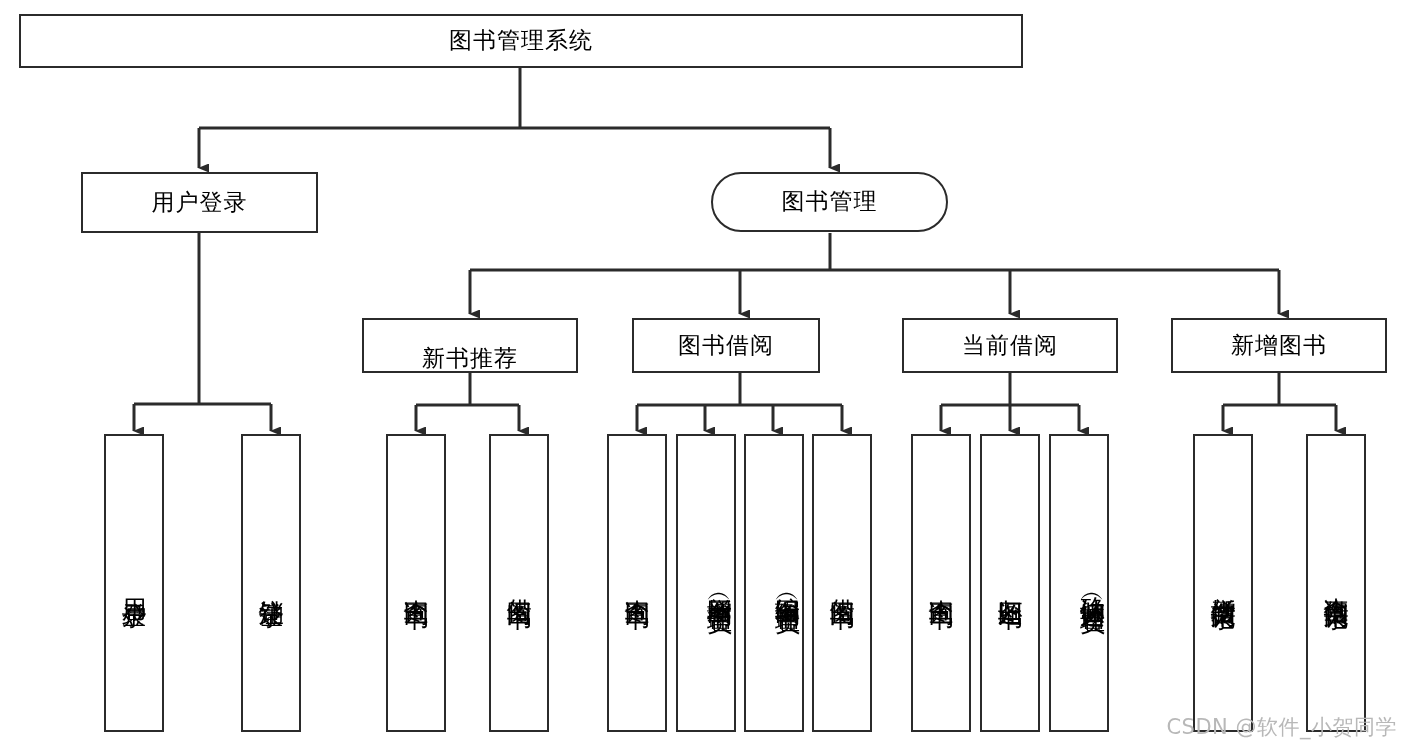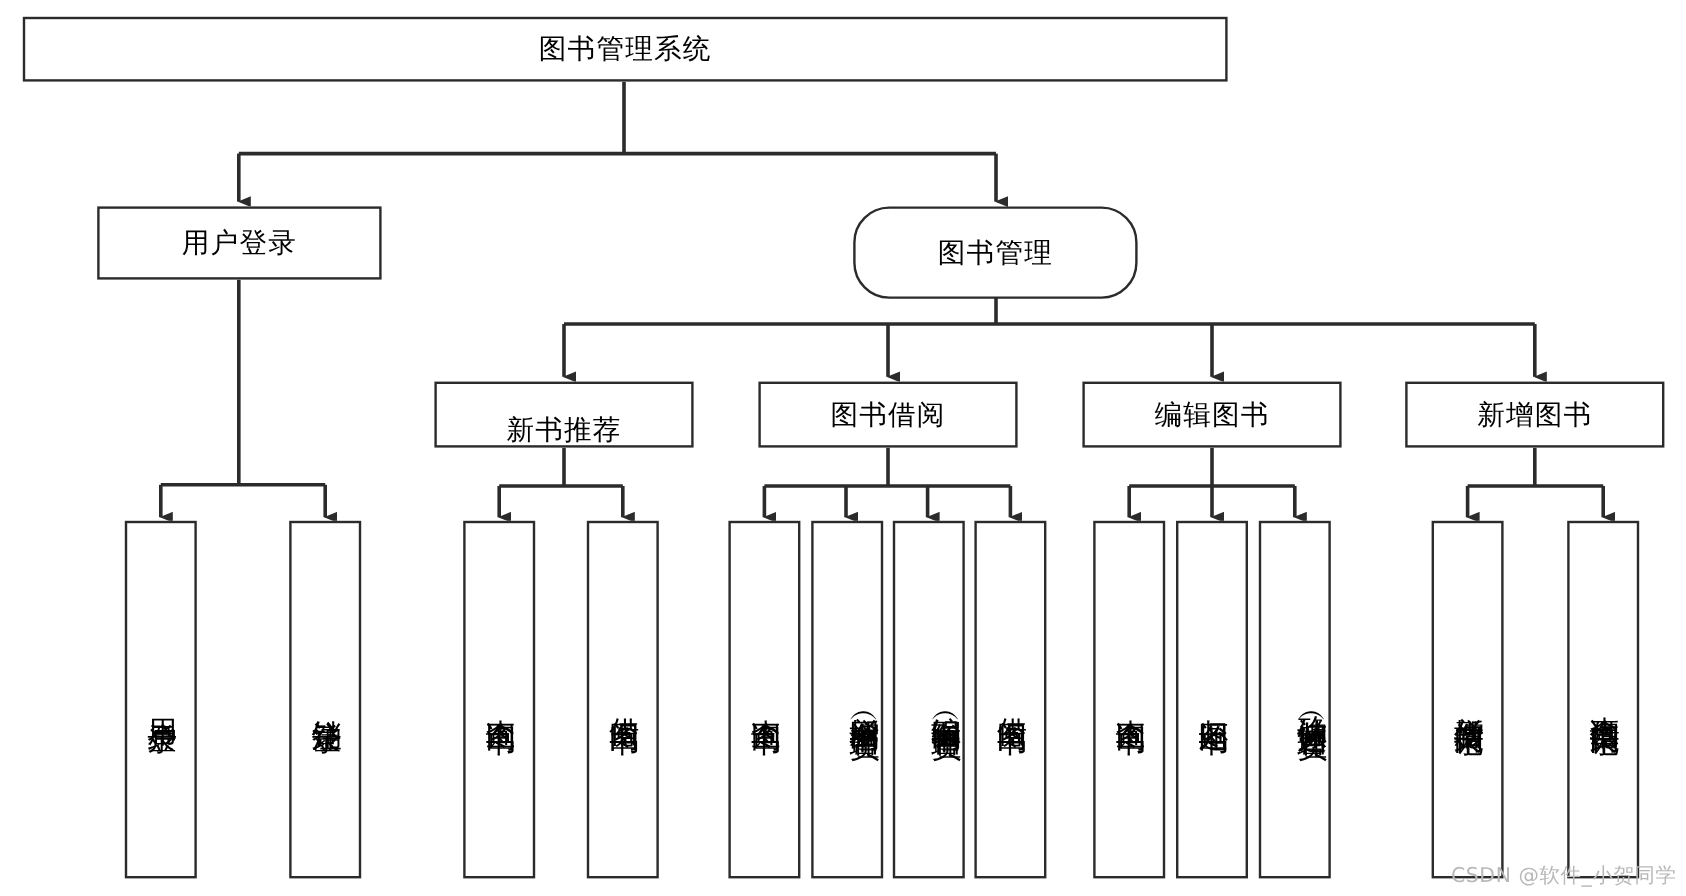--- a/index.html
+++ b/index.html
@@ -66,21 +66,21 @@
     align-items: flex-start;
   }
   .node.v.mid {
     align-items: center;
     padding-top: 0;
   }
   #watermark {
     position: absolute;
     right: 8px;
     bottom: 6px;
-    font-size: 17px;
+    font-size: 21px;
     color: #b8b8b8;
     font-family: "DejaVu Sans", "Liberation Sans", sans-serif;
     letter-spacing: 0.5px;
     white-space: nowrap;
   }
 </style>
 </head>
 <body>
 
 <div id="diagram-root">
@@ -137,34 +137,34 @@
   </svg>
 
   <div class="node h root" style="left:19px; top:14px; width:1004px; height:54px;">
     <span>图书管理系统</span>
   </div>
 
   <div class="node h" style="left:81px; top:172px; width:237px; height:61px;">
     <span>用户登录</span>
   </div>
 
-  <div class="node h" style="left:711px; top:172px; width:237px; height:77px;border-radius:30px;">
+  <div class="node h" style="left:711px; top:172px; width:237px; height:60px;border-radius:30px;">
     <span>图书管理</span>
   </div>
 
   <div class="node h" style="left:362px; top:318px; width:216px; height:55px;align-items:flex-end;">
     <span>新书推荐</span>
   </div>
 
-  <div class="node h" style="left:632px; top:318px; width:216px; height:55px;">
+  <div class="node h" style="left:632px; top:318px; width:188px; height:55px;">
     <span>图书借阅</span>
   </div>
 
   <div class="node h" style="left:902px; top:318px; width:216px; height:55px;">
-    <span>编辑图书</span>
+    <span>当前借阅</span>
   </div>
 
   <div class="node h" style="left:1171px; top:318px; width:216px; height:55px;">
     <span>新增图书</span>
   </div>
 
   <div class="node v mid" style="left:104px; top:434px; width:60px; height:298px;">
     <span class="vtext">用户登录</span>
   </div>
 

